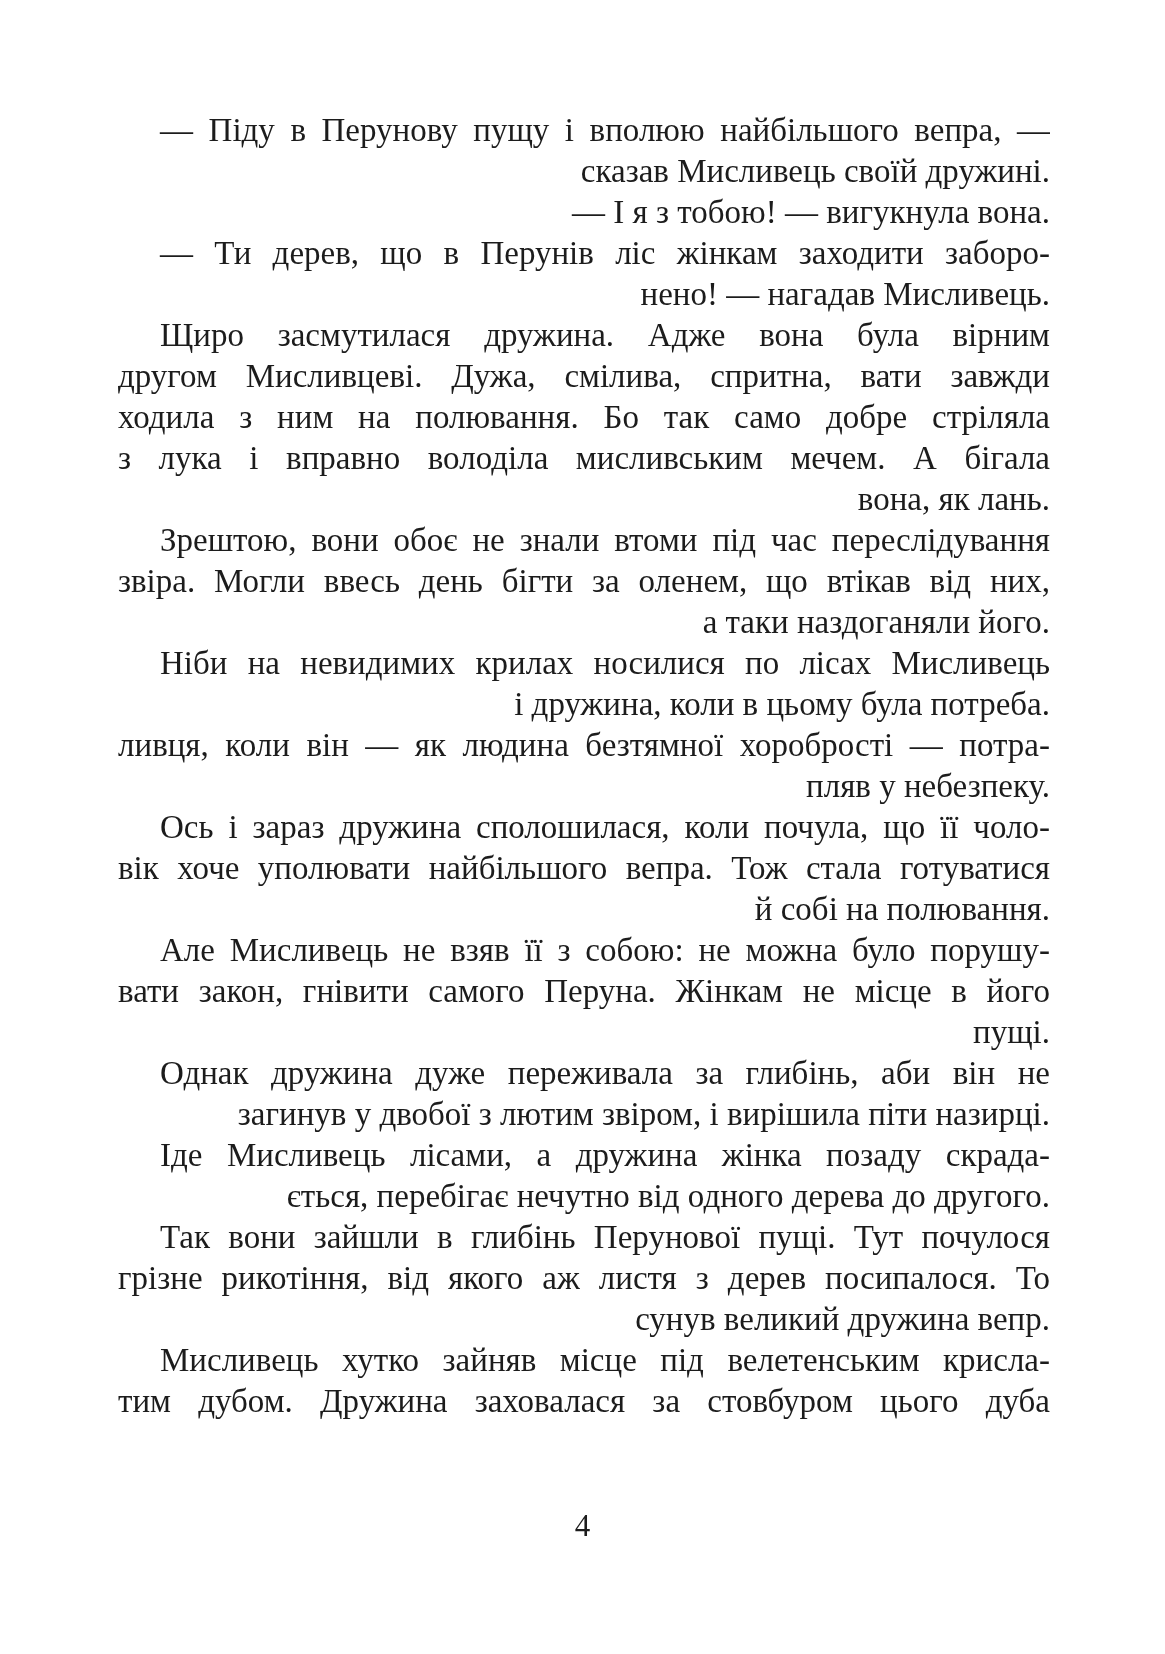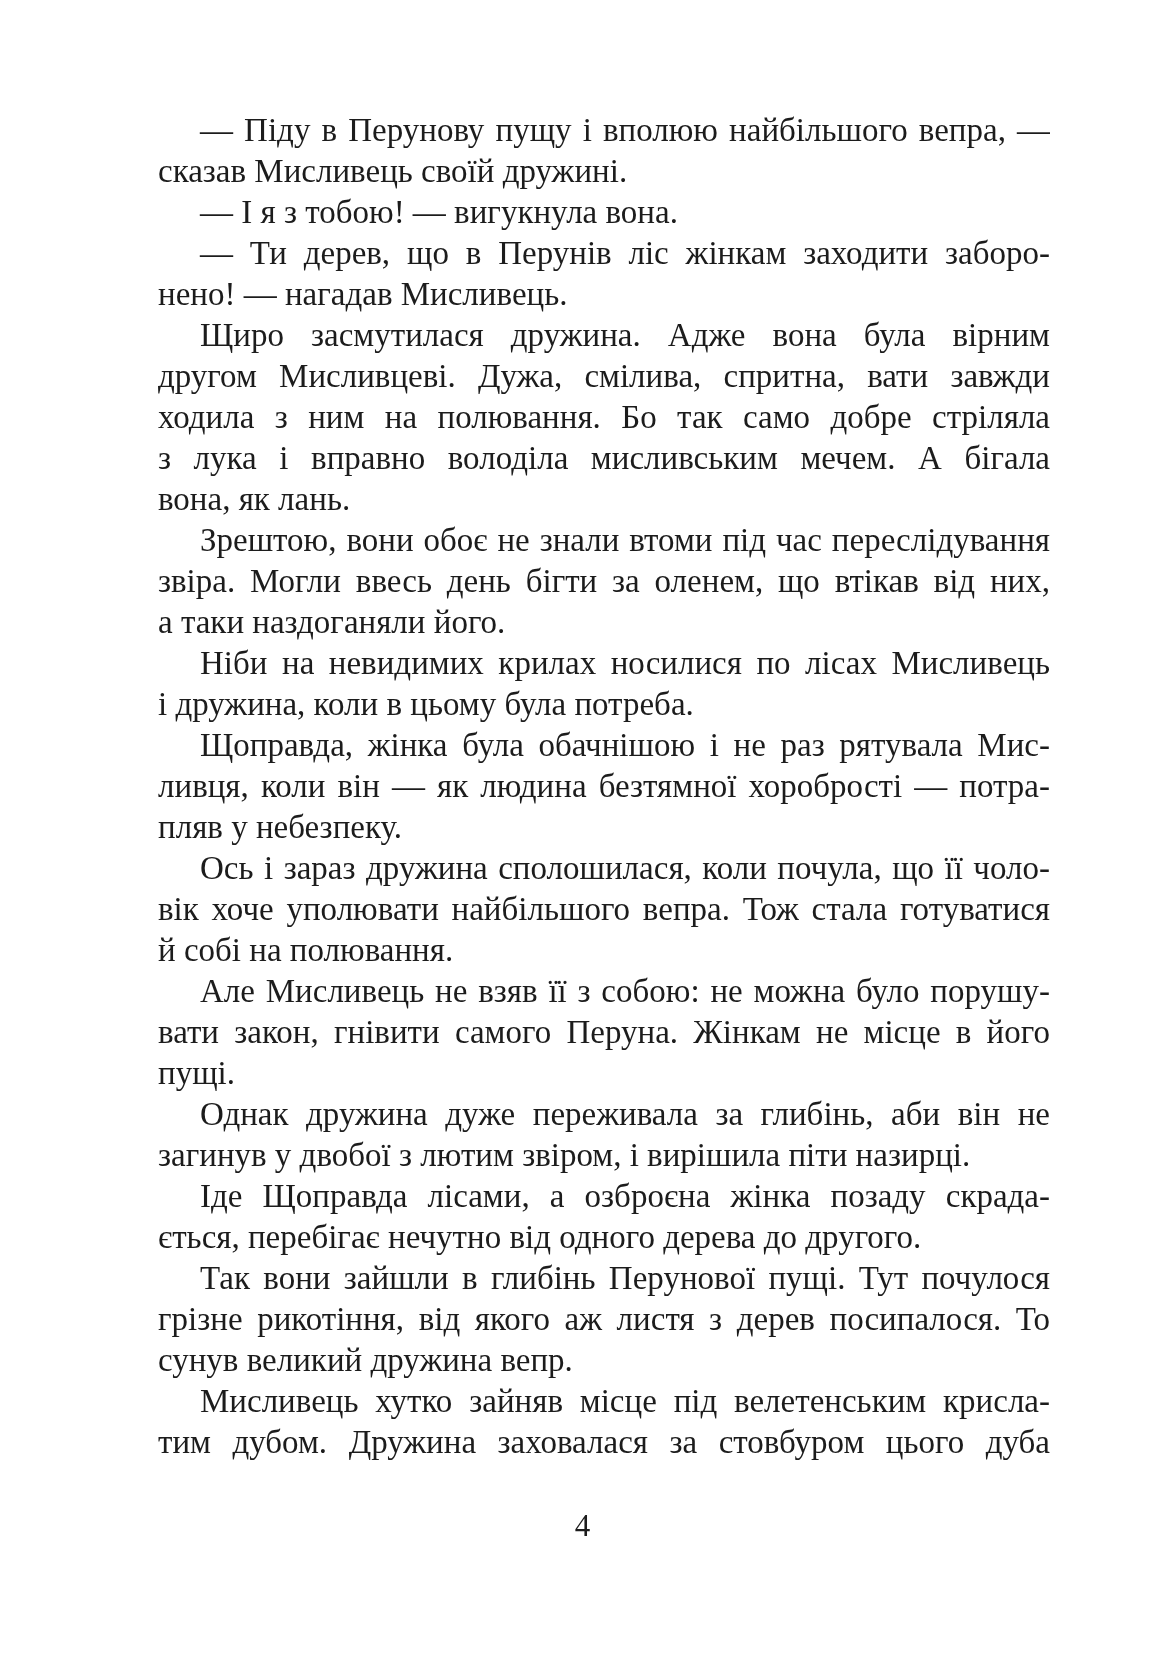--- a/index.html
+++ b/index.html
@@ -20,30 +20,29 @@
     position: absolute;
     left: 118px;
     top: 110px;
     width: 932px;
     font-size: 33px;
     line-height: 41px;
   }
   .line {
     height: 41px;
     overflow: hidden;
-    margin-left: 40px;
   }
   
   .just {
     text-align: justify;
     text-align-last: justify;
   }
   
   .plain {
-    text-align: left;
+    text-align: right;
     white-space: nowrap;
   }
   
   .ind {
     padding-left: 42px;
   }
   .page-number {
     position: absolute;
     top: 1505px;
     left: 0;
@@ -67,32 +66,31 @@
     <div class="line just ind">Щиро засмутилася дружина. Адже вона була вірним</div>
     <div class="line just">другом Мисливцеві. Дужа, смілива, спритна, вати завжди</div>
     <div class="line just">ходила з ним на полювання. Бо так само добре стріляла</div>
     <div class="line just">з лука і вправно володіла мисливським мечем. А бігала</div>
     <div class="line plain">вона, як лань.</div>
     <div class="line just ind">Зрештою, вони обоє не знали втоми під час переслідування</div>
     <div class="line just">звіра. Могли ввесь день бігти за оленем, що втікав від них,</div>
     <div class="line plain">а таки наздоганяли його.</div>
     <div class="line just ind">Ніби на невидимих крилах носилися по лісах Мисливець</div>
     <div class="line plain">і дружина, коли в цьому була потреба.</div>
-    <div class="line just ind">Щоправда, жінка була обачнішою і не раз рятувала Мис-</div>
     <div class="line just">ливця, коли він — як людина безтямної хоробрості — потра-</div>
     <div class="line plain">пляв у небезпеку.</div>
     <div class="line just ind">Ось і зараз дружина сполошилася, коли почула, що її чоло-</div>
     <div class="line just">вік хоче уполювати найбільшого вепра. Тож стала готуватися</div>
     <div class="line plain">й собі на полювання.</div>
     <div class="line just ind">Але Мисливець не взяв її з собою: не можна було порушу-</div>
     <div class="line just">вати закон, гнівити самого Перуна. Жінкам не місце в його</div>
     <div class="line plain">пущі.</div>
     <div class="line just ind">Однак дружина дуже переживала за глибінь, аби він не</div>
     <div class="line plain">загинув у двобої з лютим звіром, і вирішила піти назирці.</div>
-    <div class="line just ind">Іде Щоправда лісами, а озброєна жінка позаду скрада-</div>
+    <div class="line just ind">Іде Мисливець лісами, а дружина жінка позаду скрада-</div>
     <div class="line plain">ється, перебігає нечутно від одного дерева до другого.</div>
     <div class="line just ind">Так вони зайшли в глибінь Перунової пущі. Тут почулося</div>
     <div class="line just">грізне рикотіння, від якого аж листя з дерев посипалося. То</div>
     <div class="line plain">сунув великий дружина вепр.</div>
     <div class="line just ind">Мисливець хутко зайняв місце під велетенським крисла-</div>
     <div class="line just">тим дубом. Дружина заховалася за стовбуром цього дуба</div>
   </div>
 
   <div class="page-number">4</div>
 </div>

